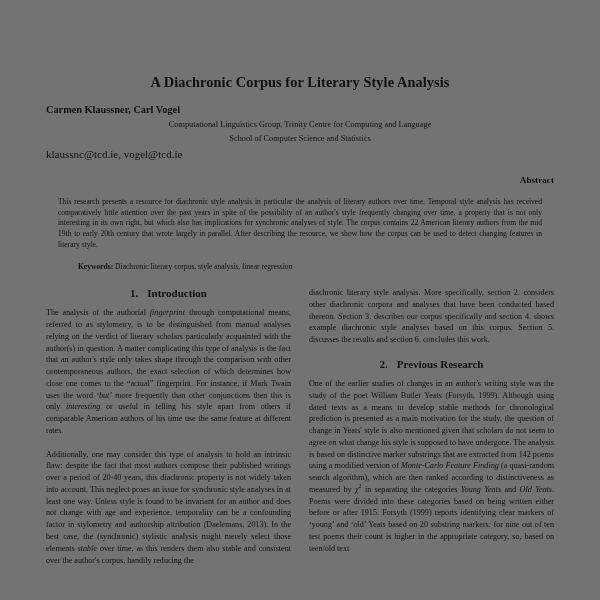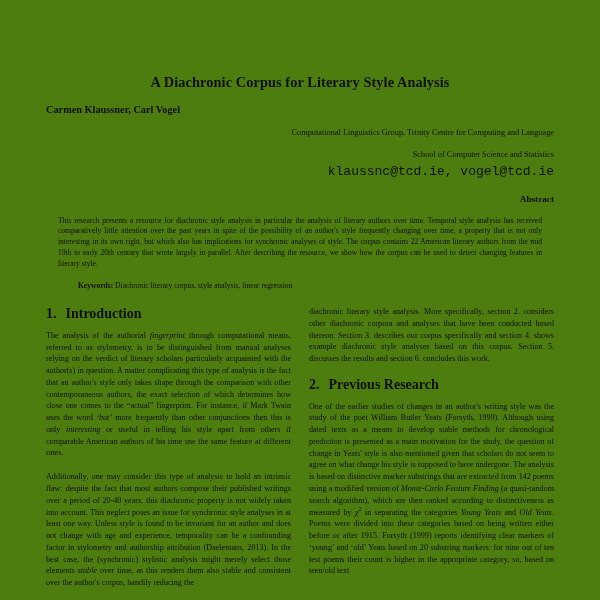--- a/index.html
+++ b/index.html
@@ -13,49 +13,48 @@
     overflow: hidden;
     font-family: "Liberation Serif", "DejaVu Serif", serif;
     color: #101010;
   }
   .page {
     position: relative;
     width: 600px;
     height: 600px;
     box-sizing: border-box;
     padding: 0 46px;
-    background: #4d7c0f;
+    background: #737373;
     overflow: hidden;
   }
   .title {
     text-align: center;
     font-size: 14.3px;
     font-weight: bold;
     letter-spacing: 0.1px;
     margin: 0;
     padding-top: 74px;
     line-height: 1.2;
   }
   .authors {
     font-size: 10.3px;
     font-weight: bold;
     margin-top: 13px;
     line-height: 1.25;
   }
   .affil {
-    text-align: right;
+    text-align: center;
     font-size: 8.3px;
     line-height: 1.48;
-    margin-top: 10px;
+    margin-top: 2px;
   }
   .emails {
-    text-align: right;
-    font-size: 13px;
+    text-align: left;
+    font-size: 11px;
     line-height: 1.48;
-    font-family: Liberation Mono, monospace;
   }
   .abstract-head {
     text-align: right;
     font-size: 9.2px;
     font-weight: bold;
     margin-top: 13px;
     margin-bottom: 3px;
   }
   .abstract-body {
     font-size: 7.55px;
@@ -79,21 +78,22 @@
     margin-top: 14px;
     display: flex;
     gap: 18px;
     align-items: flex-start;
   }
   .col {
     width: 245px;
     flex: 0 0 245px;
   }
   .sec-head {
-    font-size: 14px;
+    text-align: center;
+    font-size: 11px;
     font-weight: bold;
     margin: 0 0 7px 0;
     line-height: 1.2;
   }
   .sec-head .sec-num {
     margin-right: 9px;
   }
   .para {
     font-size: 8.1px;
     line-height: 1.455;

